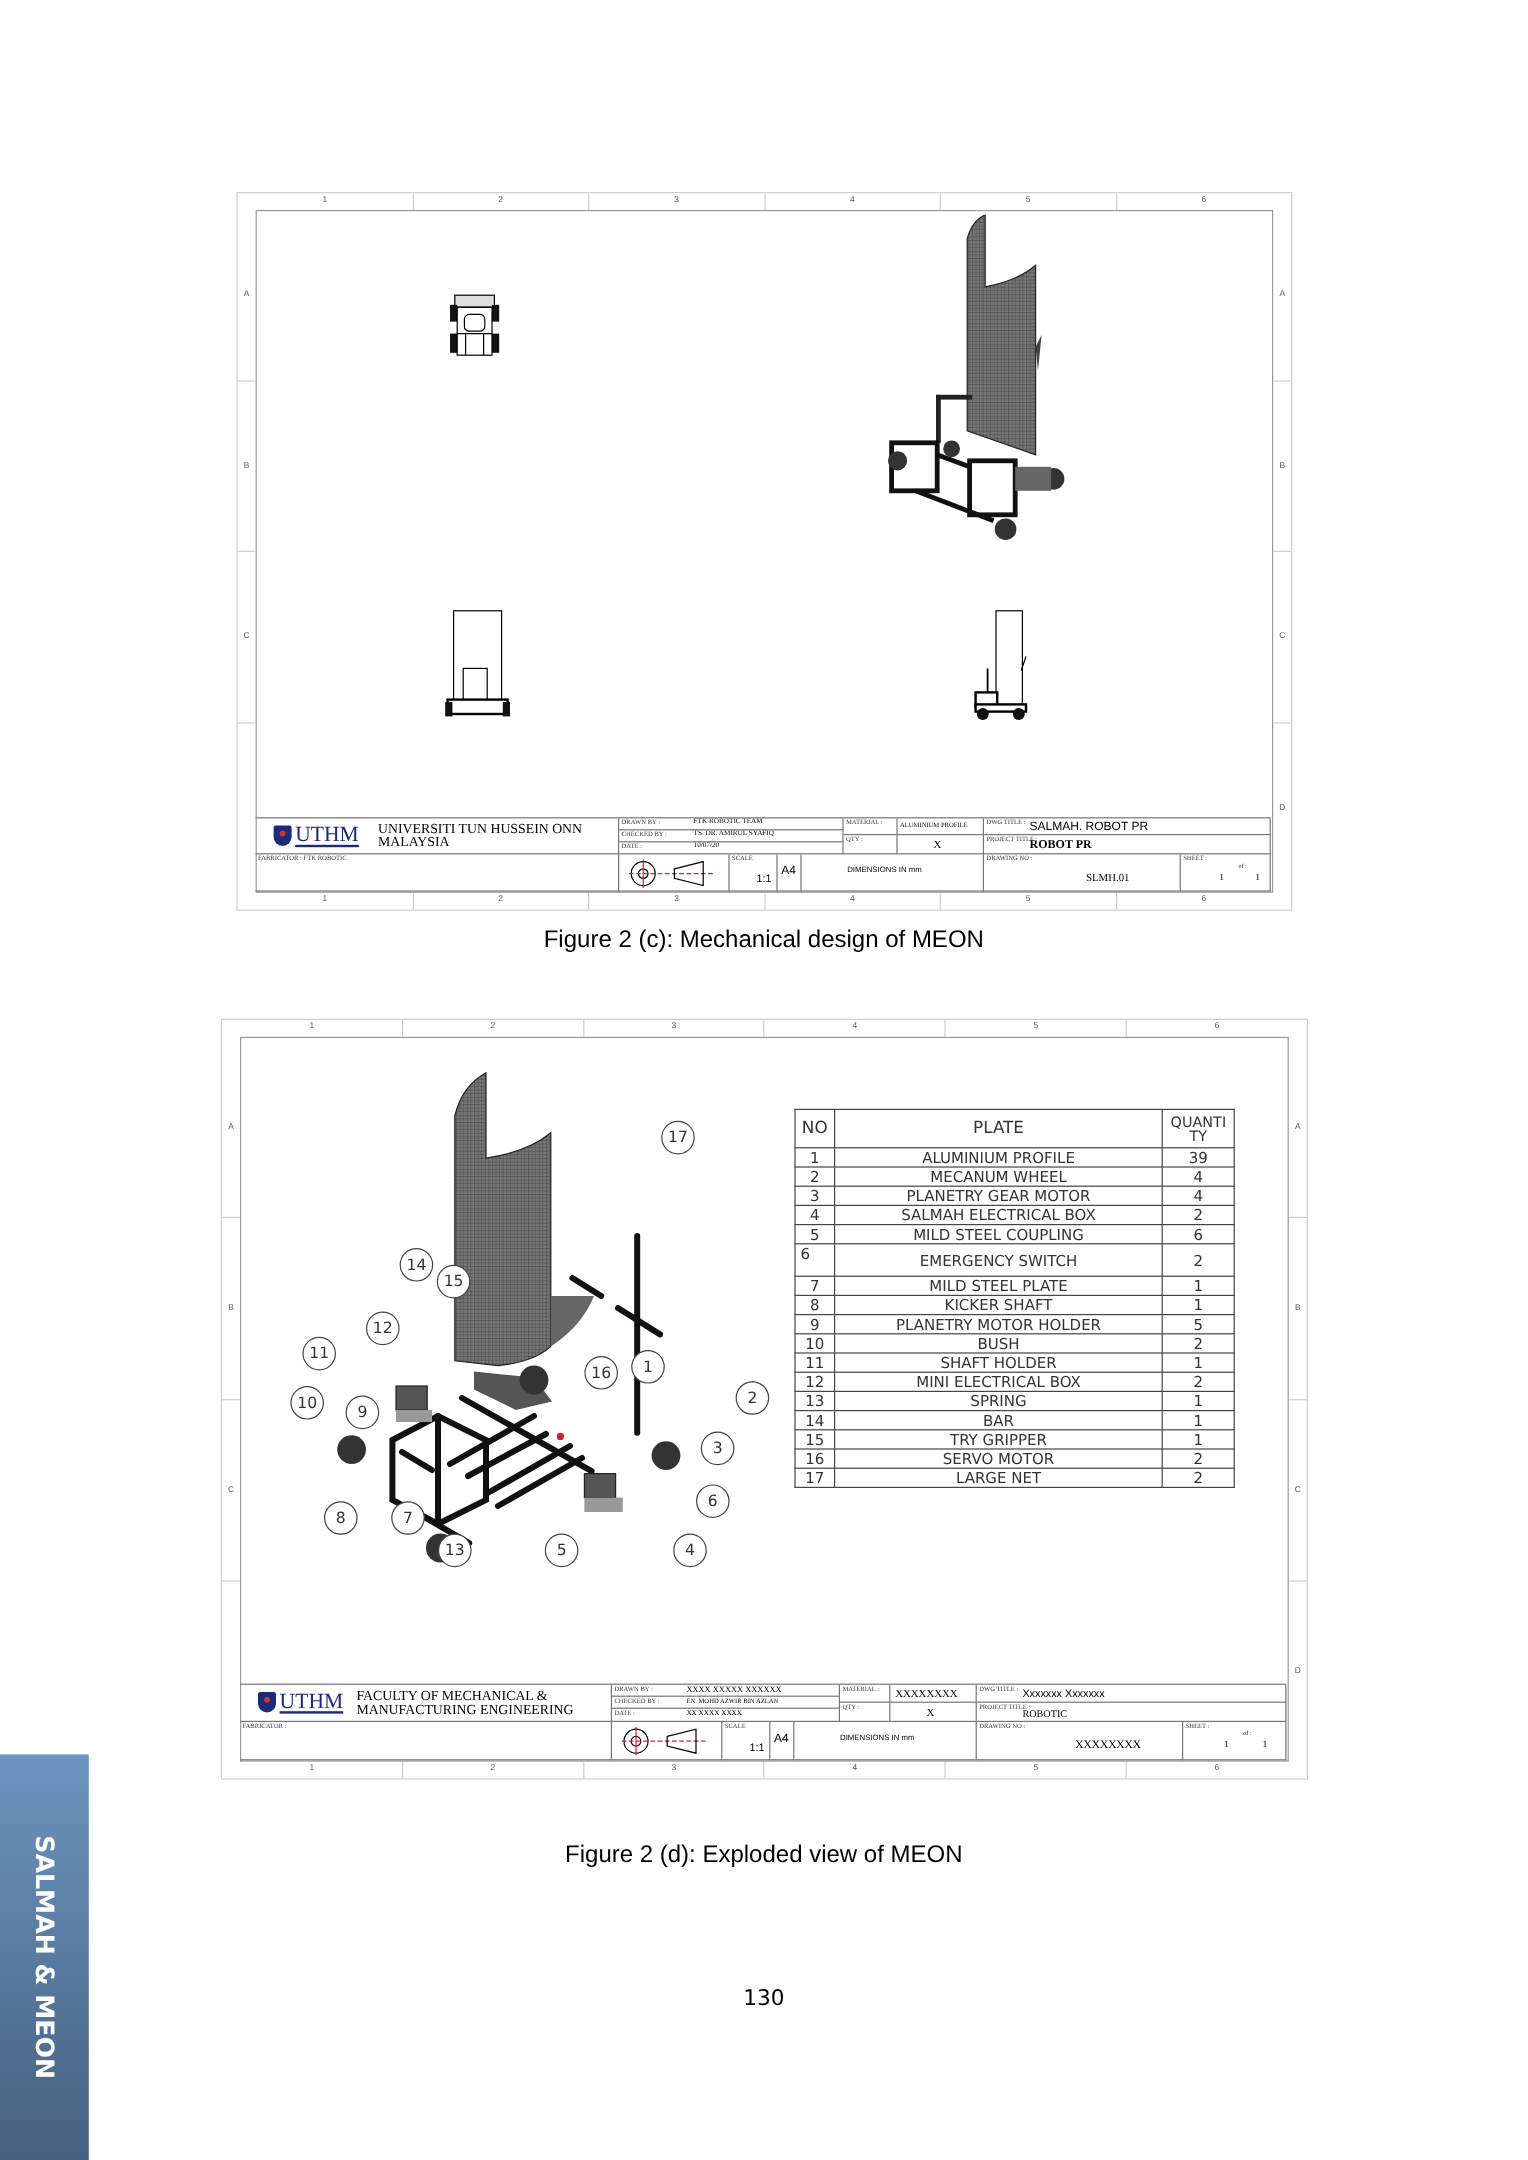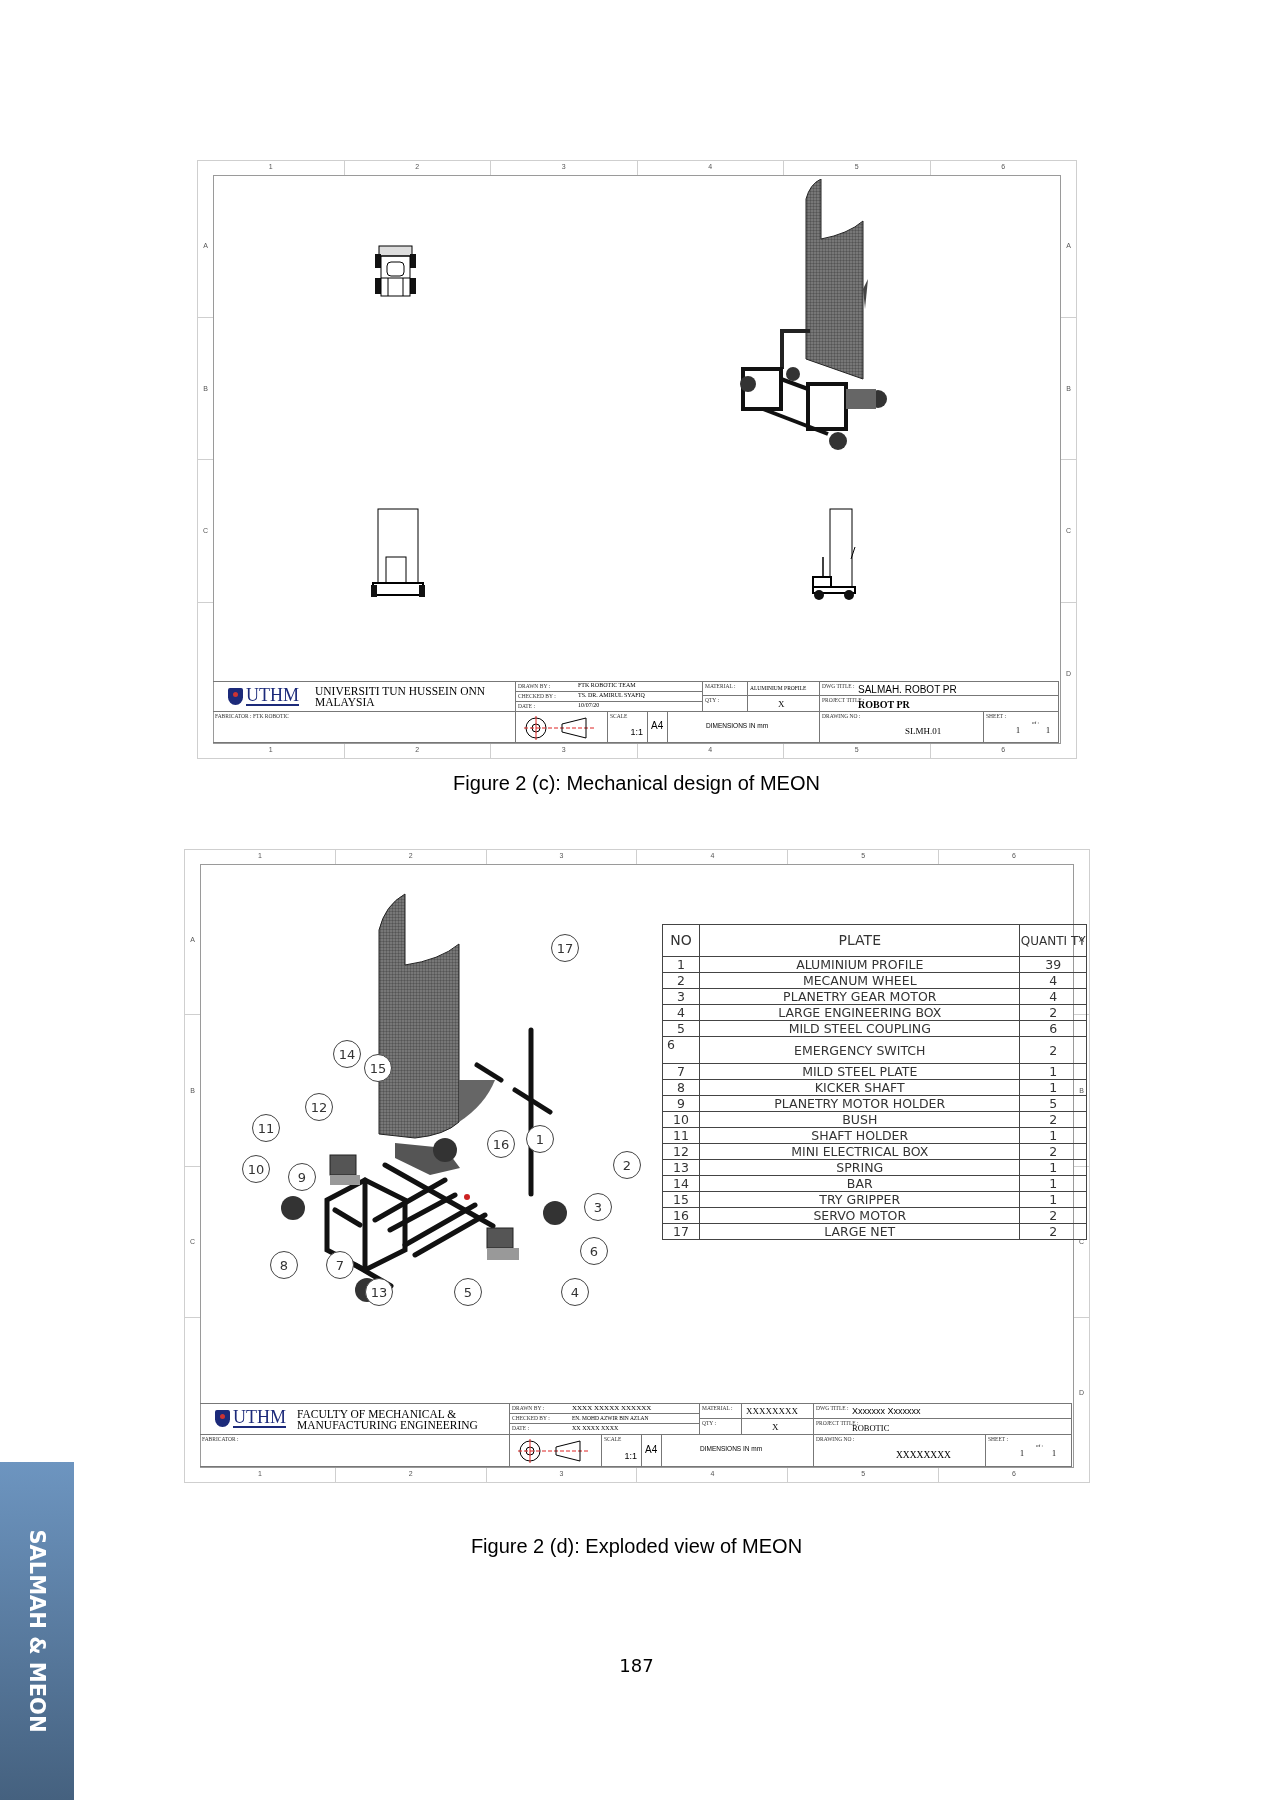--- a/index.html
+++ b/index.html
@@ -289,21 +289,21 @@
   <div class="balloon" style="left:57px;top:305px;">10</div>
   <div class="balloon" style="left:103px;top:313px;">9</div>
   <div class="balloon" style="left:399px;top:343px;">3</div>
   <div class="balloon" style="left:395px;top:387px;">6</div>
   <div class="balloon" style="left:85px;top:401px;">8</div>
   <div class="balloon" style="left:141px;top:401px;">7</div>
   <div class="balloon" style="left:180px;top:428px;">13</div>
   <div class="balloon" style="left:269px;top:428px;">5</div>
   <div class="balloon" style="left:376px;top:428px;">4</div>
 
-  <table class="bom" style="left:477px;top:74px;width:425px;">
+  <table class="bom" style="left:477px;top:74px;width:367px;">
     <colgroup>
         <col style="width:34px">
         <col style="width:294px">
         <col style="width:61px">
       </colgroup>
     <thead>
       <tr style="height:32px;">
         <th>NO</th>
         <th>PLATE</th>
         <th style="font-size:12px;line-height:12px;">QUANTI TY</th>
@@ -320,21 +320,21 @@
           <td>MECANUM WHEEL</td>
           <td>4</td>
         </tr>
       <tr>
           <td>3</td>
           <td>PLANETRY GEAR MOTOR</td>
           <td>4</td>
         </tr>
       <tr>
           <td>4</td>
-          <td>LARGE ENGINEERING BOX</td>
+          <td>SALMAH ELECTRICAL BOX</td>
           <td>2</td>
         </tr>
       <tr>
           <td>5</td>
           <td>MILD STEEL COUPLING</td>
           <td>6</td>
         </tr>
       <tr style="height:27px;">
           <td style="vertical-align:top;text-align:left;padding-left:4px;">6</td>
           <td>EMERGENCY SWITCH</td>
@@ -475,13 +475,13 @@
     </div>
   </div>
 </div>
 
 <div class="caption" style="top:1535px;">Figure 2 (d): Exploded view of MEON</div>
 
 <div class="side-tab">
   <div class="txt">SALMAH &amp; MEON</div>
 </div>
 
-<div class="page-num">187</div>
+<div class="page-num">130</div>
 
 </body></html>

